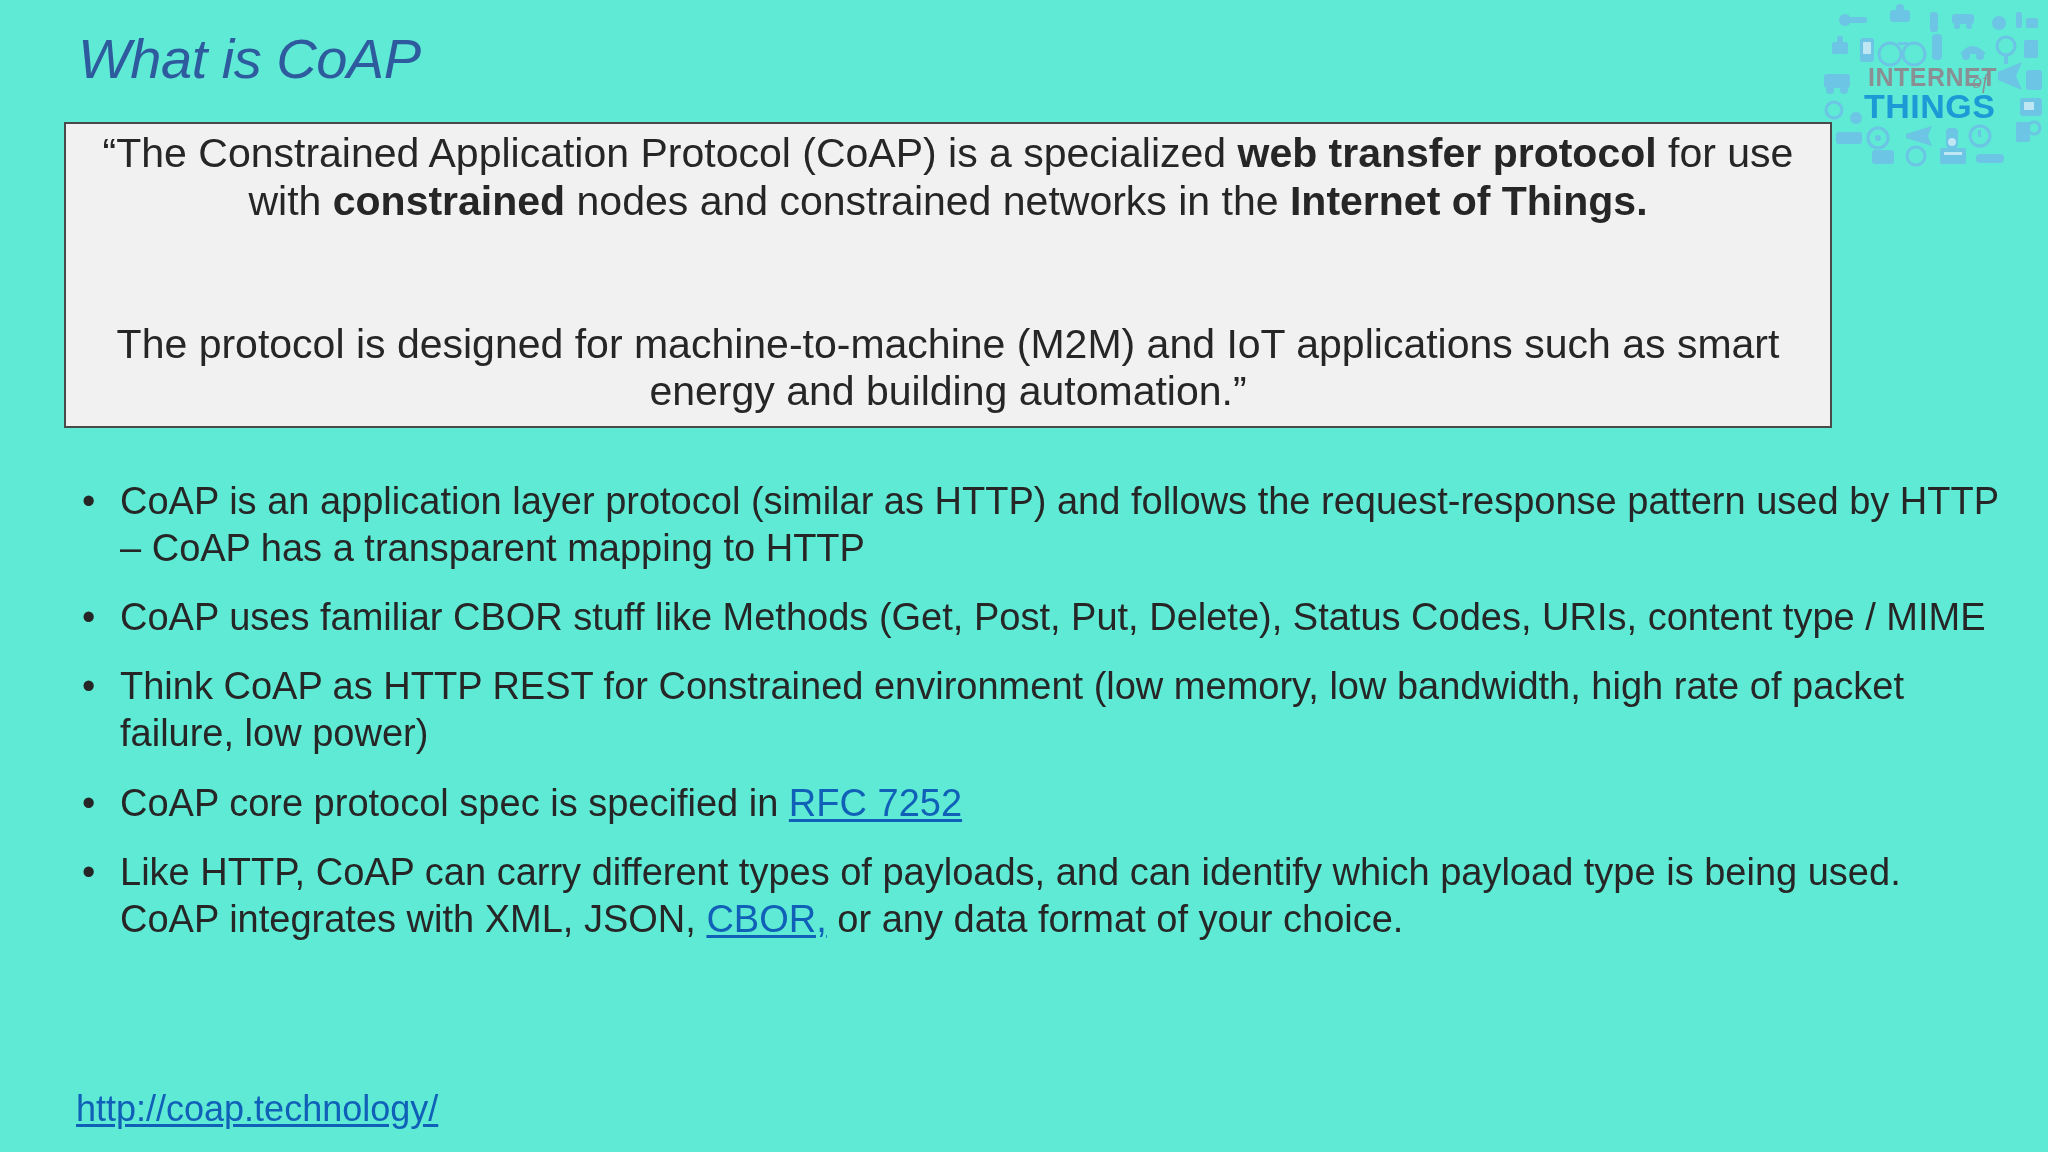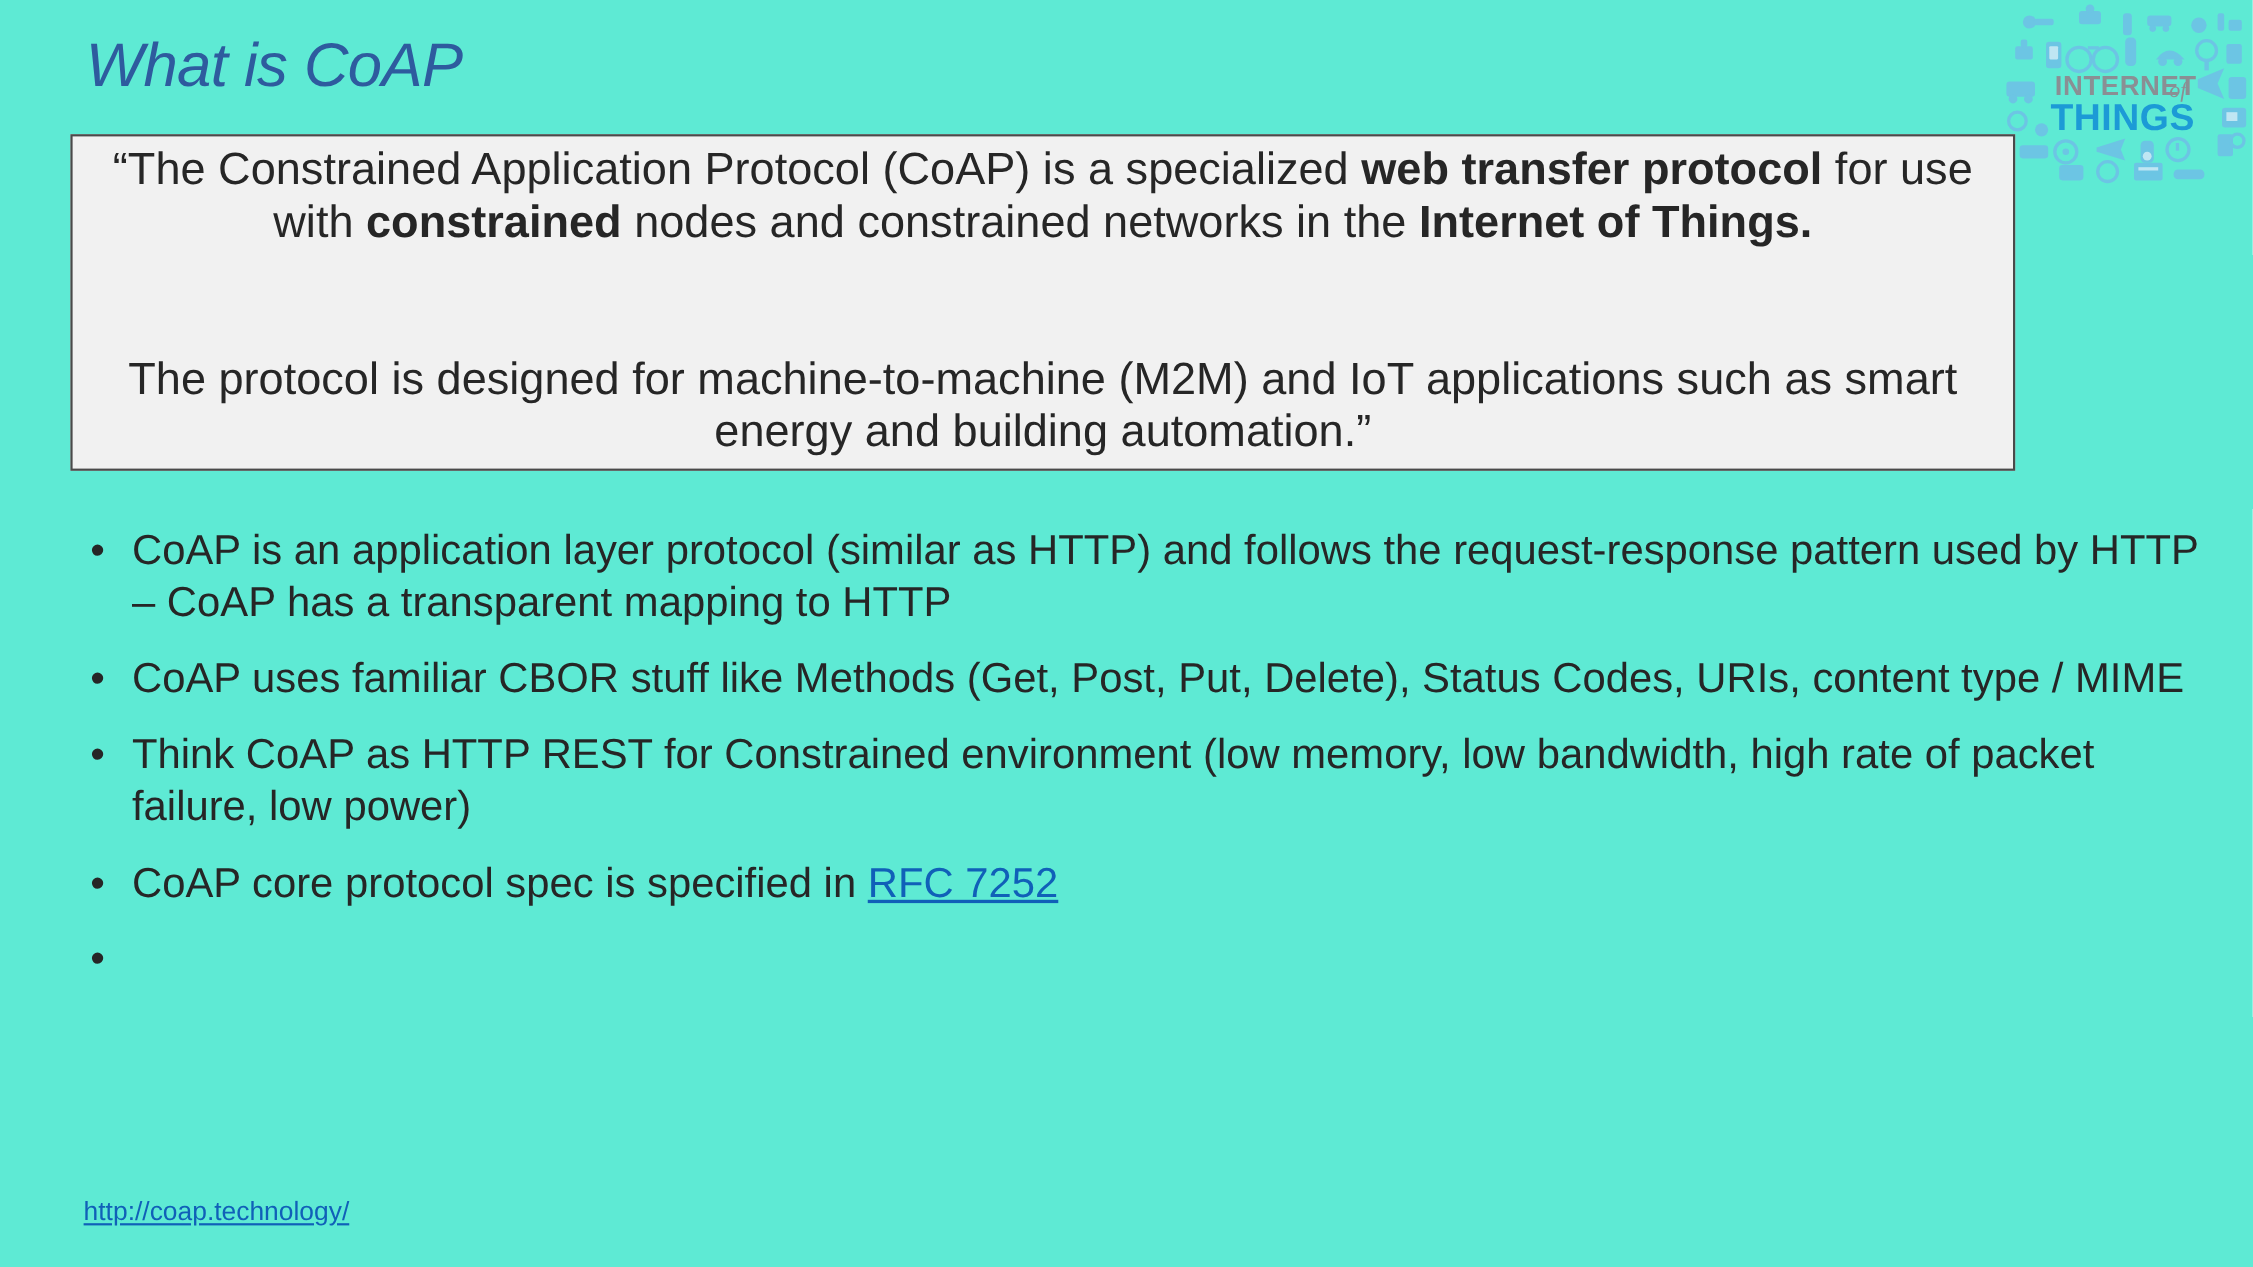--- a/index.html
+++ b/index.html
@@ -102,21 +102,21 @@
     color: #1060b8;
     text-decoration: underline;
     text-underline-offset: 3px;
   }
 
   
   .footer-link {
     position: absolute;
     left: 76px;
     top: 1088px;
-    font-size: 24px;
+    font-size: 36px;
     color: #1060b8;
     text-underline-offset: 3px;
   }
 </style>
 </head>
 <body>
 
 <div class="slide">
 
   <div class="slide-title">What is CoAP</div>
@@ -189,18 +189,18 @@
   <div class="quote-box">
     <div class="quote-line quote-p1"><span>“The Constrained Application Protocol (CoAP) is a specialized </span><b>web transfer protocol</b><span> for use with </span><b>constrained</b><span> nodes and constrained networks in the </span><b>Internet of Things.</b></div>
     <div class="quote-line quote-p2"><span>The protocol is designed for machine-to-machine (M2M) and IoT applications such as smart energy and building automation.”</span></div>
   </div>
 
   <div class="bullets">
       <div class="bullet"><span class="dot">•</span><span class="bullet-text"><span>CoAP is an application layer protocol (similar as HTTP) and follows the request-response pattern used by HTTP – CoAP has a transparent mapping to HTTP</span></span></div>
       <div class="bullet"><span class="dot">•</span><span class="bullet-text"><span>CoAP uses familiar CBOR stuff like Methods (Get, Post, Put, Delete), Status Codes, URIs, content type / MIME</span></span></div>
       <div class="bullet"><span class="dot">•</span><span class="bullet-text"><span>Think CoAP as HTTP REST for Constrained environment (low memory, low bandwidth, high rate of packet failure, low power)</span></span></div>
       <div class="bullet"><span class="dot">•</span><span class="bullet-text"><span>CoAP core protocol spec is specified in </span><a class="link" href="#">RFC 7252</a></span></div>
-      <div class="bullet"><span class="dot">•</span></div>
+      <div class="bullet"><span class="dot">•</span><span class="bullet-text"><span>Like HTTP, CoAP can carry different types of payloads, and can identify which payload type is being used. CoAP integrates with XML, JSON, </span><a class="link" href="#">CBOR,</a><span> or any data format of your choice.</span></span></div>
     </div>
 
   <a class="footer-link" href="#">http://coap.technology/</a>
 
 </div>
 
 </body></html>

